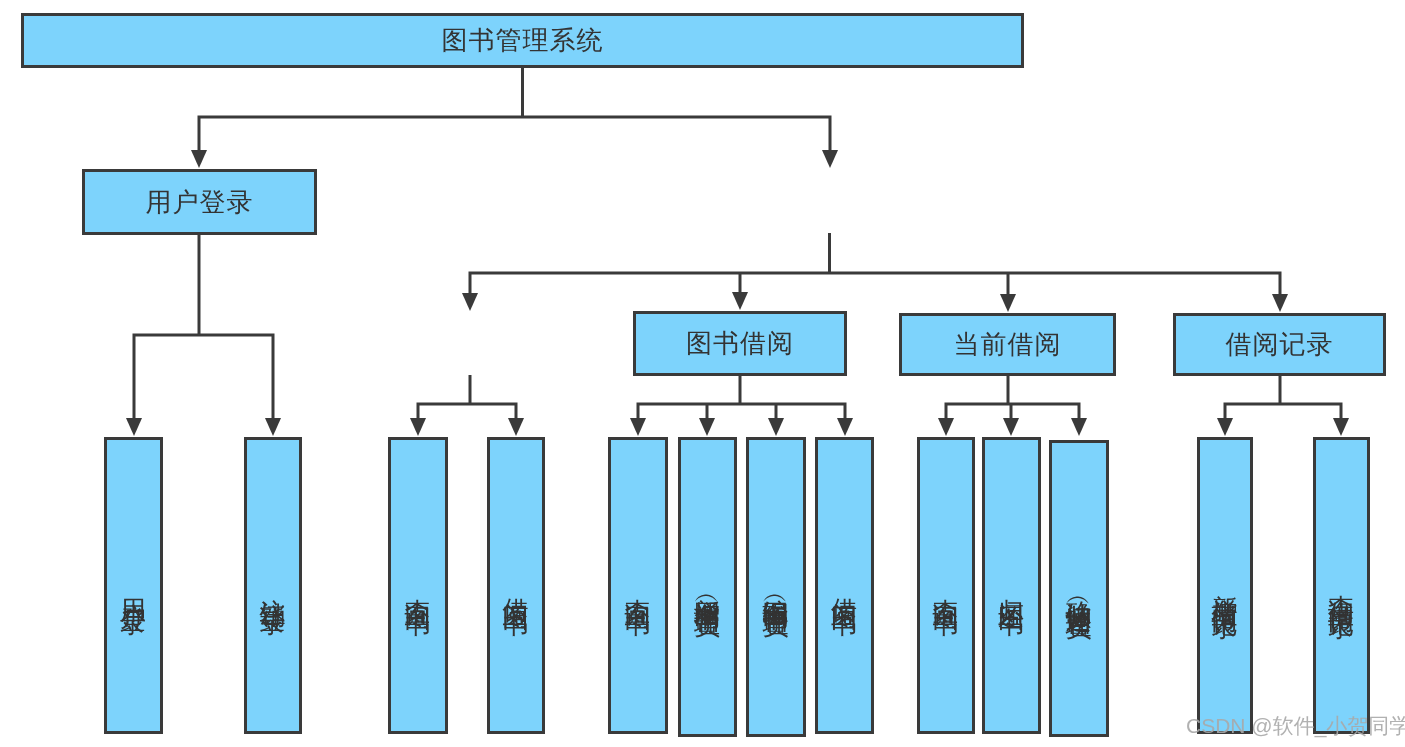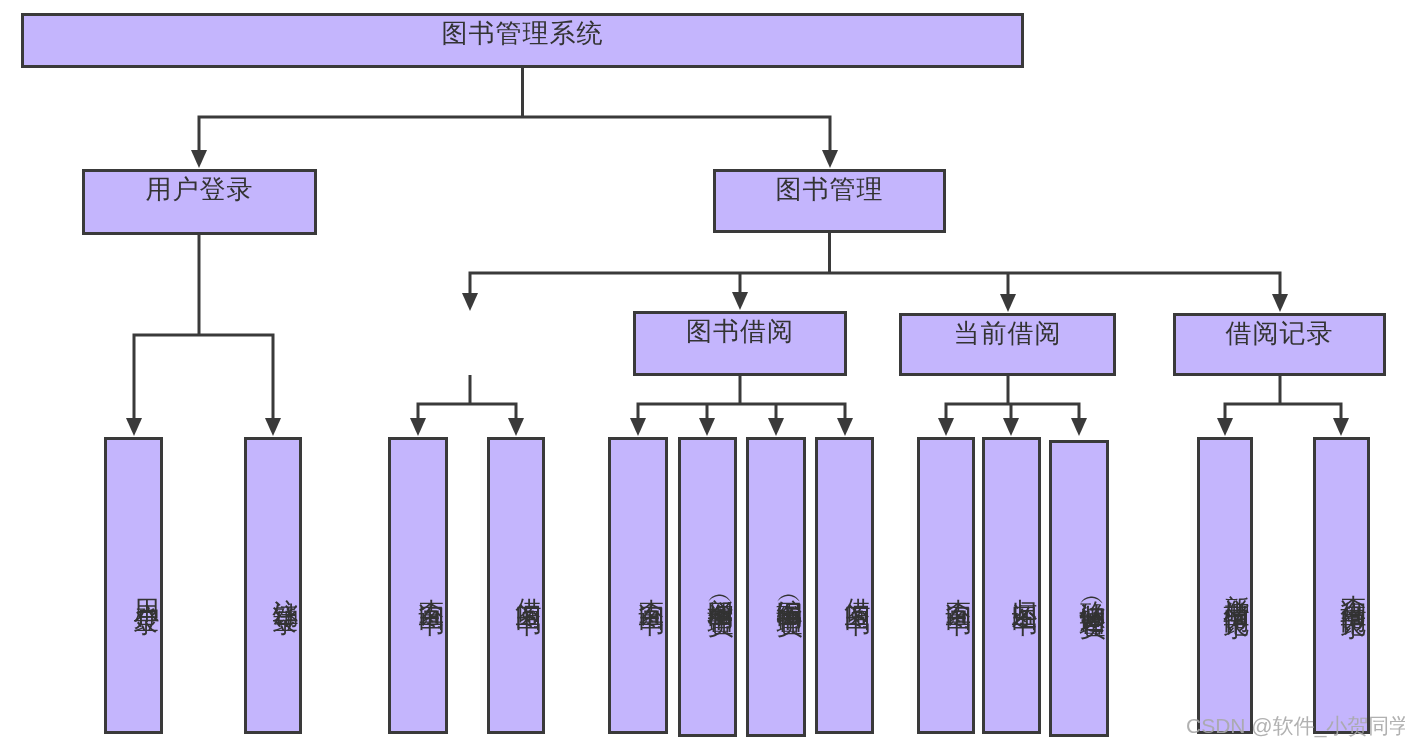--- a/index.html
+++ b/index.html
@@ -18,23 +18,23 @@
   #connector-svg {
     position: absolute;
     left: 0; top: 0;
     width: 1405px;
     height: 747px;
   }
   .box {
     position: absolute;
     box-sizing: border-box;
     border: 3px solid #3a3a3a;
-    background: #c4b5fd;
+    background: #7dd3fc;
     display: flex;
-    align-items: flex-start;
+    align-items: center;
     justify-content: center;
     color: #333333;
   }
   .hbox {
     font-size: 26px;
     letter-spacing: 1px;
   }
   .vbox {
     writing-mode: vertical-rl;
     text-orientation: mixed;
@@ -110,23 +110,20 @@
     </g>
   </svg>
 
   <div class="box hbox" style="left:21px; top:13px; width:1003px; height:55px;">
     <span>图书管理系统</span>
   </div>
 
   <div class="box hbox" style="left:82px; top:169px; width:235px; height:66px;">
     <span>用户登录</span>
   </div>
-  <div class="box hbox" style="left:713px; top:169px; width:233px; height:64px;">
-    <span>图书管理</span>
-  </div>
 
   <div class="box hbox" style="left:633px; top:311px; width:214px; height:65px;">
     <span>图书借阅</span>
   </div>
   <div class="box hbox" style="left:899px; top:313px; width:217px; height:63px;">
     <span>当前借阅</span>
   </div>
   <div class="box hbox" style="left:1173px; top:313px; width:213px; height:63px;">
     <span>借阅记录</span>
   </div>

